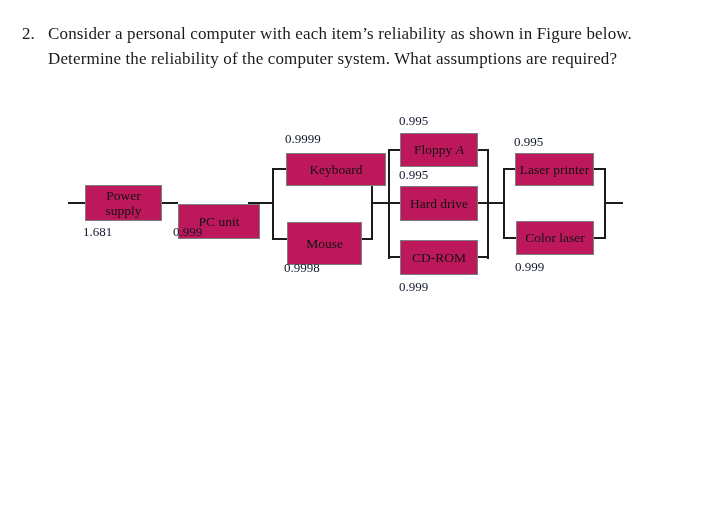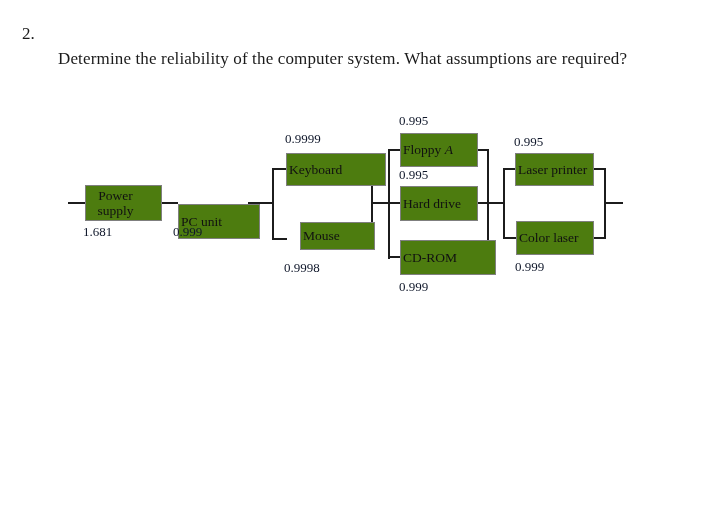--- a/index.html
+++ b/index.html
@@ -32,30 +32,30 @@
     letter-spacing: 0.15px;
     white-space: nowrap;
   }
   .q-line2 {
     position: absolute;
     left: 48px;
     top: 49px;
     font-size: 17px;
     letter-spacing: 0.15px;
     white-space: nowrap;
-    margin-left: 10px;
   }
   
   .block {
     position: absolute;
     box-sizing: border-box;
     border: 1px solid #7f7f7f;
-    background: #4d7c0f;
+    background: #be185d;
     display: flex;
     align-items: center;
+    justify-content: center;
     text-align: center;
     font-size: 13.5px;
     line-height: 1.12;
     color: #111111;
   }
   .block .lbl { padding: 0 2px; }
   .val {
     position: absolute;
     width: 80px;
     font-size: 13px;
@@ -65,20 +65,21 @@
     position: absolute;
     background: #1c1c1c;
   }
 </style>
 </head>
 <body>
 
 <div id="page">
 
   <div class="q-number">2.</div>
+  <div class="q-line1">Consider a personal computer with each item’s reliability as shown in Figure below.</div>
   <div class="q-line2">Determine the reliability of the computer system. What assumptions are required?</div>
 
   <div>
 
     <div class="ln" style="left:68px;top:202px;width:17px;height:2px"></div>
     <div class="ln" style="left:162px;top:202px;width:16px;height:2px"></div>
     <div class="ln" style="left:248px;top:202px;width:24px;height:2px"></div>
 
     <div class="ln" style="left:272px;top:168px;width:2px;height:72px"></div>
     <div class="ln" style="left:371px;top:168px;width:2px;height:72px"></div>
@@ -108,30 +109,30 @@
 
     <div class="block" style="left:85px;top:185px;width:77px;height:36px">
       <span class="lbl" style="max-width:55px">Power supply</span>
     </div>
     <div class="block" style="left:178px;top:204px;width:82px;height:35px">
       <span class="lbl">PC unit</span>
     </div>
     <div class="block" style="left:286px;top:153px;width:100px;height:33px">
       <span class="lbl">Keyboard</span>
     </div>
-    <div class="block" style="left:300px;top:222px;width:75px;height:28px">
+    <div class="block" style="left:287px;top:222px;width:75px;height:43px">
       <span class="lbl">Mouse</span>
     </div>
     <div class="block" style="left:400px;top:133px;width:78px;height:34px">
       <span class="lbl"><span>Floppy</span> <i>A</i></span>
     </div>
     <div class="block" style="left:400px;top:186px;width:78px;height:35px">
       <span class="lbl">Hard drive</span>
     </div>
-    <div class="block" style="left:400px;top:240px;width:96px;height:35px">
+    <div class="block" style="left:400px;top:240px;width:78px;height:35px">
       <span class="lbl">CD-ROM</span>
     </div>
     <div class="block" style="left:515px;top:153px;width:79px;height:33px">
       <span class="lbl">Laser printer</span>
     </div>
     <div class="block" style="left:516px;top:221px;width:78px;height:34px">
       <span class="lbl">Color laser</span>
     </div>
 
     <div class="val" style="left:83px;top:224px">1.681</div>

